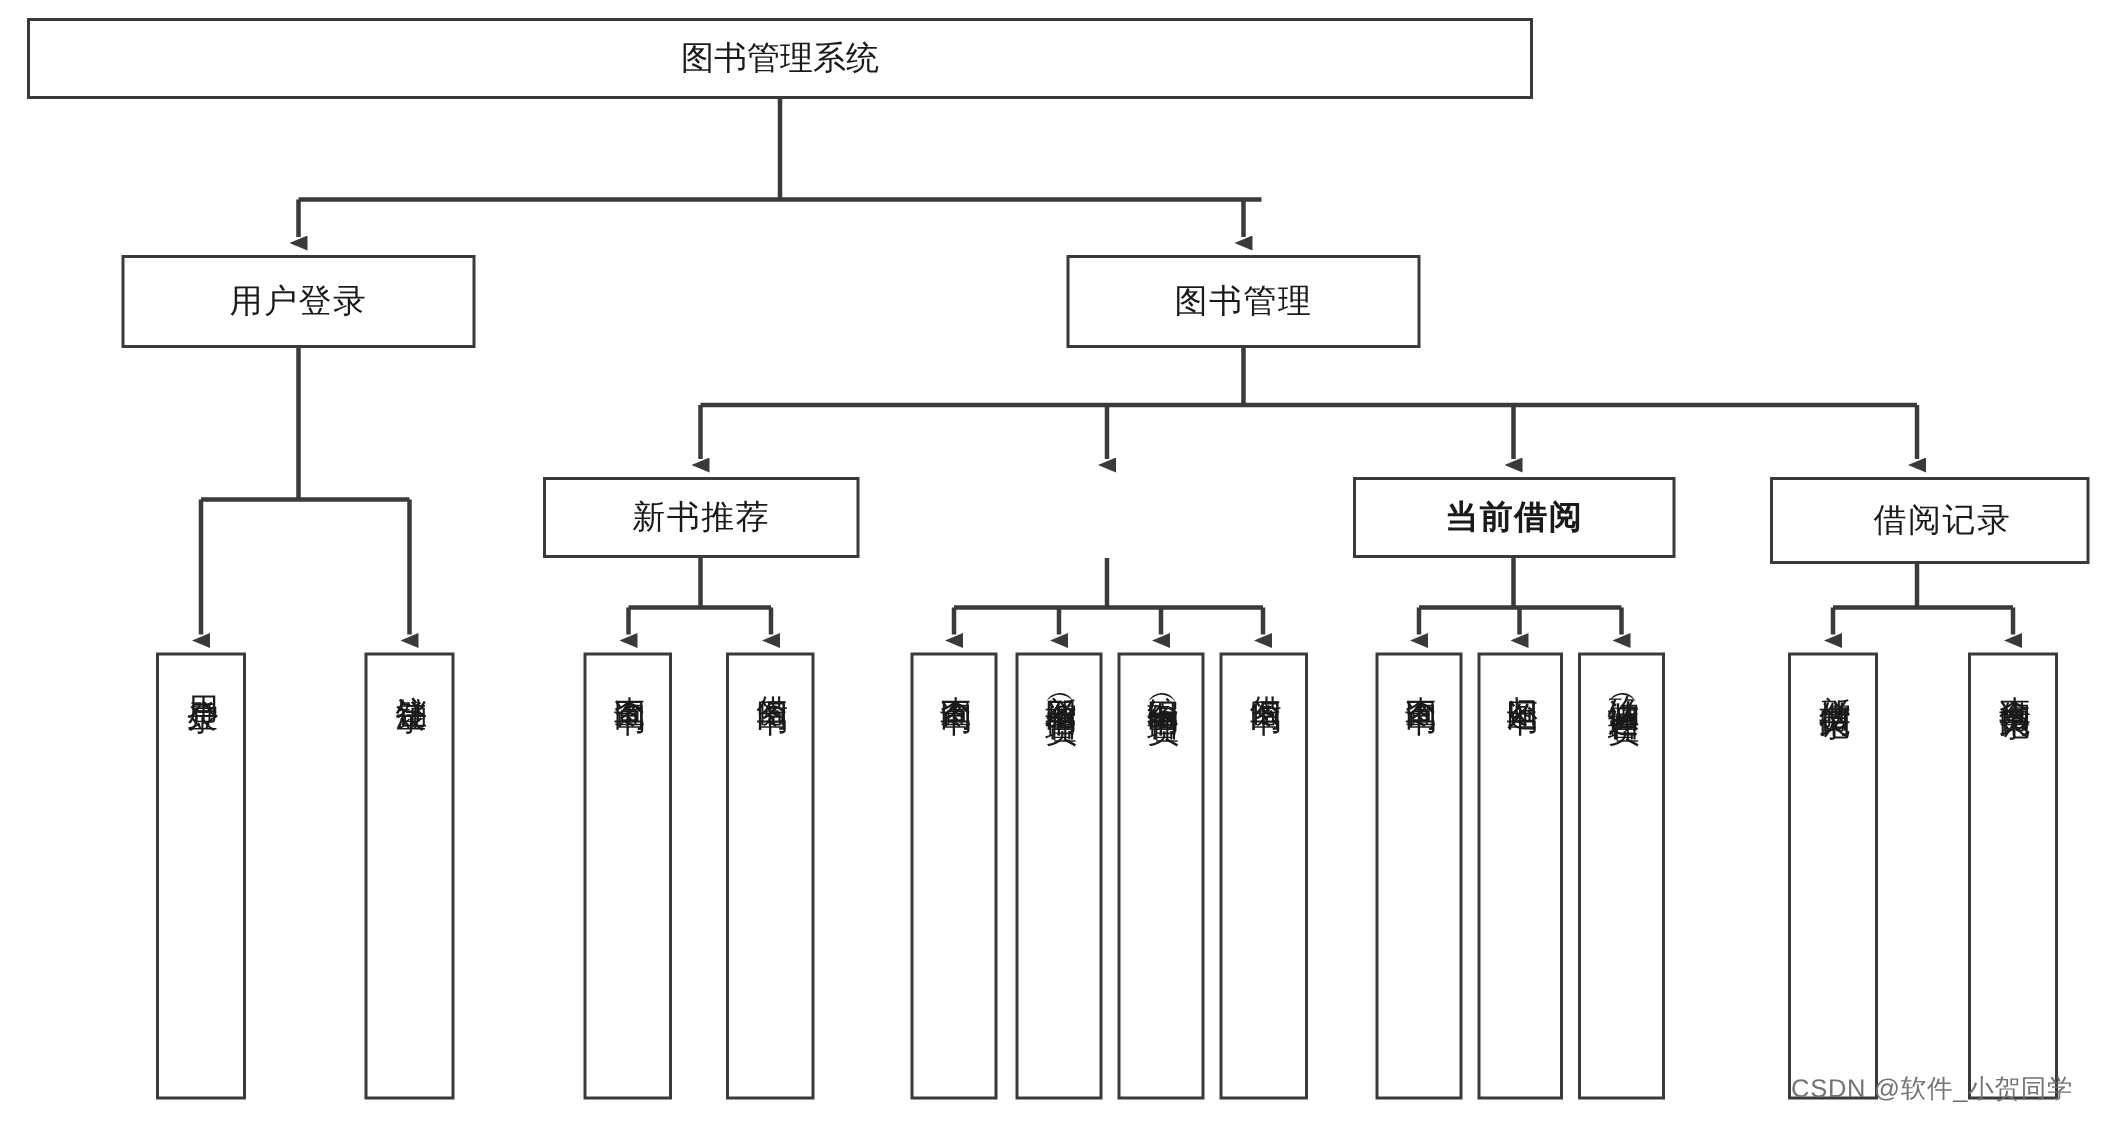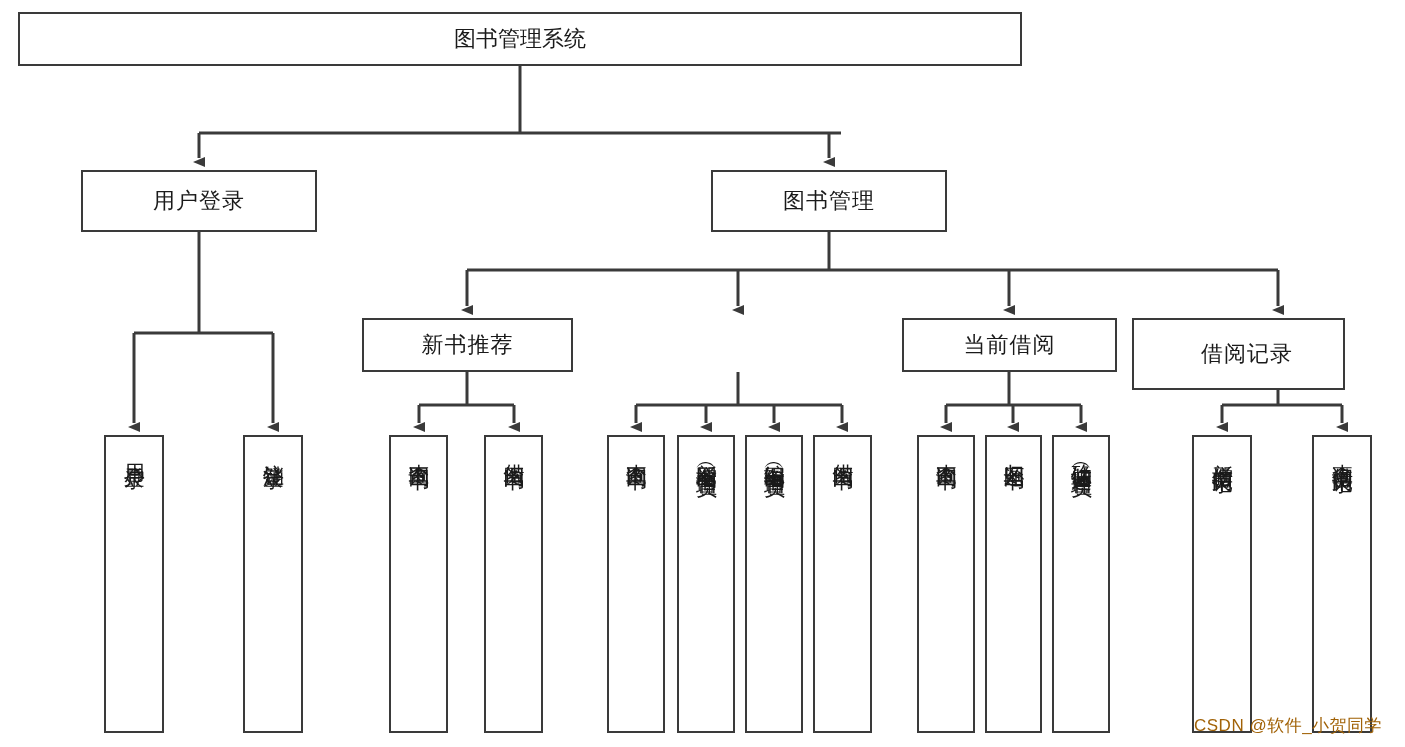--- a/index.html
+++ b/index.html
@@ -53,21 +53,21 @@
     text-orientation: upright;
     font-size: 21px;
     line-height: 1.18;
     letter-spacing: 2px;
     white-space: nowrap;
     color: #1a1a1a;
   }
   .watermark {
     position: absolute;
     font-size: 17px;
-    color: #a16207;
+    color: #737373;
     letter-spacing: 0.5px;
     white-space: nowrap;
   }
 </style>
 </head>
 <body>
 
 <div id="canvas">
 
   <svg class="wires" viewBox="0 0 1405 747" xmlns="http://www.w3.org/2000/svg">
@@ -127,24 +127,24 @@
   <div class="node h" style="left:81px; top:170px; width:236px; height:62px;">
     <span>用户登录</span>
   </div>
   <div class="node h" style="left:711px; top:170px; width:236px; height:62px;">
     <span>图书管理</span>
   </div>
 
   <div class="node h" style="left:362px; top:318px; width:211px; height:54px;justify-content:center;">
     <span>新书推荐</span>
   </div>
-  <div class="node h" style="left:902px; top:318px; width:215px; height:54px;">
+  <div class="node h" style="left:902px; top:318px; width:215px; height:54px;font-weight:bold;">
     <span>当前借阅</span>
   </div>
-  <div class="node h" style="left:1132px; top:318px; width:213px; height:72px;padding-left:17px;">
+  <div class="node h" style="left:1180px; top:318px; width:213px; height:58px;padding-left:17px;">
     <span>借阅记录</span>
   </div>
 
   <div class="node leaf" style="left:104px; top:435px; width:60px; height:298px;">
     <span class="vtext">用户登录</span>
   </div>
   <div class="node leaf" style="left:243px; top:435px; width:60px; height:298px;">
     <span class="vtext">注销登录</span>
   </div>
   <div class="node leaf" style="left:389px; top:435px; width:59px; height:298px;">

